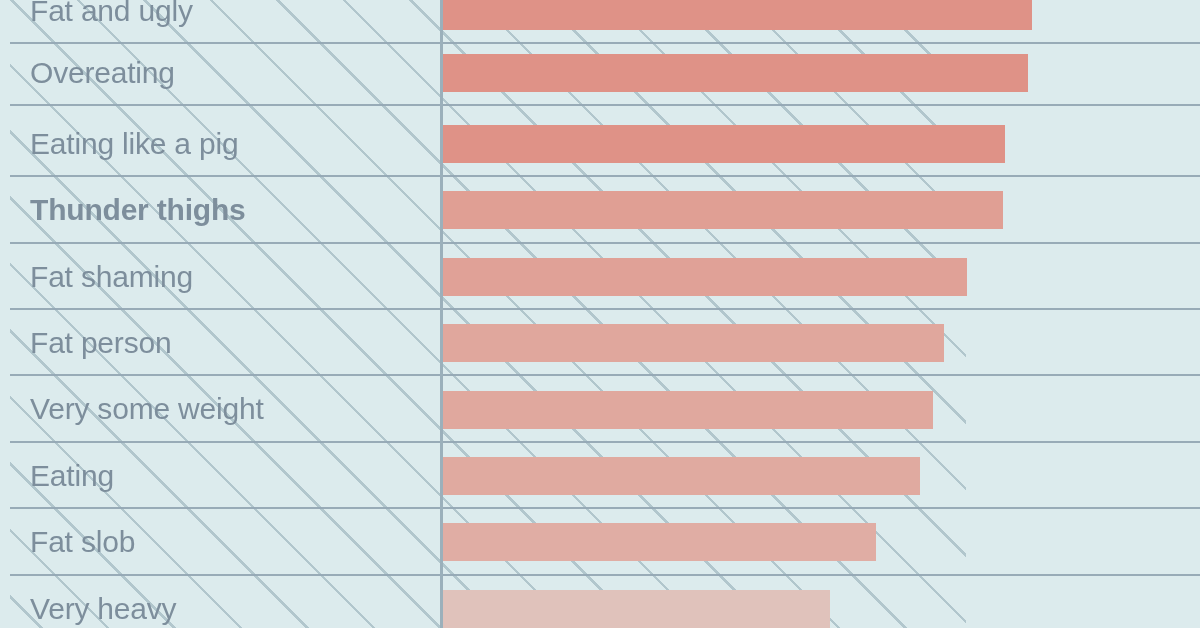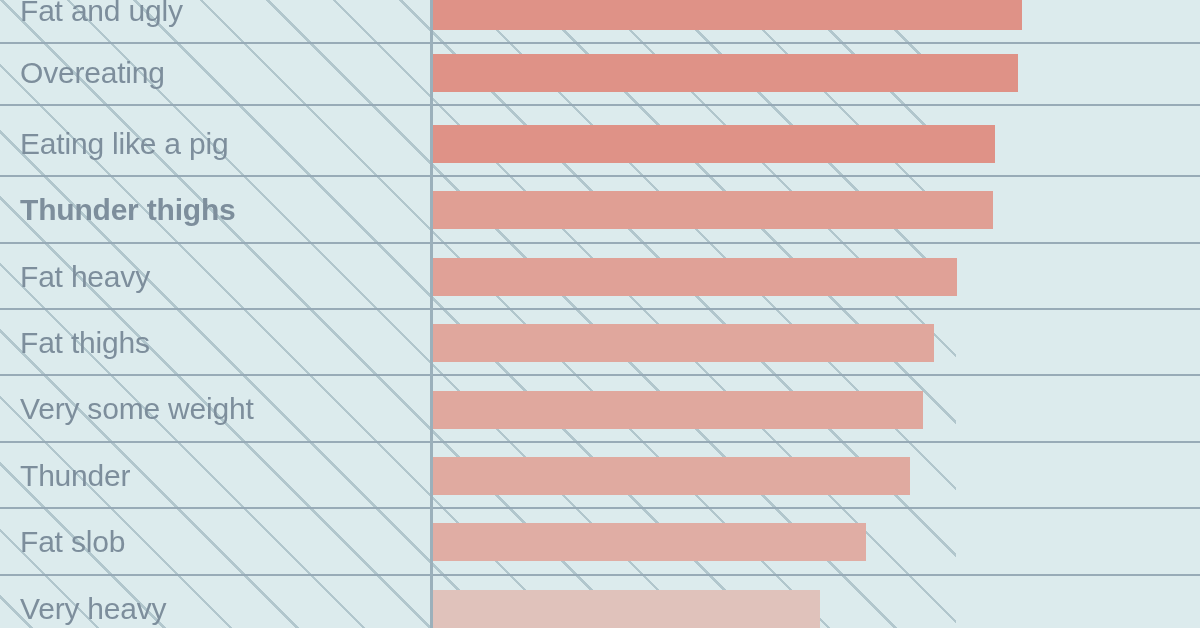--- a/index.html
+++ b/index.html
@@ -25,20 +25,21 @@
     background-image: repeating-linear-gradient(
         45deg,
         rgba(142, 168, 178, 0.00) 0px,
         rgba(142, 168, 178, 0.00) 21px,
         rgba(142, 168, 178, 0.55) 21px,
         rgba(142, 168, 178, 0.55) 23.5px,
         rgba(142, 168, 178, 0.00) 23.5px,
         rgba(142, 168, 178, 0.00) 47px
     );
     background-position: 0 0;
+    margin-left: 10px;
   }
 
   
   .row {
     position: absolute;
     left: 0;
     width: 1200px;
     height: 66.4px;
     box-sizing: border-box;
   }
@@ -105,36 +106,36 @@
         <div class="cat-label" style="left: 20px; color: rgb(125, 142, 156);">Eating like a pig</div>
         <div class="bar" title="Eating like a pig: 95" style="left: 433px; width: 562px; height: 38px; top: 14.2px; background: rgb(223, 146, 135);"></div>
         <div class="row-sep" style="top: 64.4px; background: rgb(147, 168, 180);"></div>
       </div>
       <div class="row" style="top: 177.2px;">
         <div class="cat-label" style="left: 20px; color: rgb(125, 142, 156); font-weight: bold;">Thunder thighs</div>
         <div class="bar" title="Thunder thighs: 95" style="left: 433px; width: 560px; height: 38px; top: 14.2px; background: rgb(224, 159, 148);"></div>
         <div class="row-sep" style="top: 64.4px; background: rgb(147, 168, 180);"></div>
       </div>
       <div class="row" style="top: 243.6px;">
-        <div class="cat-label" style="left: 20px; color: rgb(125, 142, 156);">Fat heavy</div>
+        <div class="cat-label" style="left: 20px; color: rgb(125, 142, 156);">Fat shaming</div>
         <div class="bar" title="Fat person: 89" style="left: 433px; width: 524px; height: 38px; top: 14.2px; background: rgb(224, 161, 151);"></div>
         <div class="row-sep" style="top: 64.4px; background: rgb(147, 168, 180);"></div>
       </div>
       <div class="row" style="top: 310px;">
-        <div class="cat-label" style="left: 20px; color: rgb(125, 142, 156);">Fat thighs</div>
+        <div class="cat-label" style="left: 20px; color: rgb(125, 142, 156);">Fat person</div>
         <div class="bar" title="Fat shaming: 85" style="left: 433px; width: 501px; height: 38px; top: 14.2px; background: rgb(224, 167, 157);"></div>
         <div class="row-sep" style="top: 64.4px; background: rgb(147, 168, 180);"></div>
       </div>
       <div class="row" style="top: 376.4px;">
         <div class="cat-label" style="left: 20px; color: rgb(125, 142, 156);">Very some weight</div>
         <div class="bar" title="Lose some weight: 83" style="left: 433px; width: 490px; height: 38px; top: 14.2px; background: rgb(224, 168, 158);"></div>
         <div class="row-sep" style="top: 64.4px; background: rgb(147, 168, 180);"></div>
       </div>
       <div class="row" style="top: 442.8px;">
-        <div class="cat-label" style="left: 20px; color: rgb(125, 142, 156);">Thunder</div>
+        <div class="cat-label" style="left: 20px; color: rgb(125, 142, 156);">Eating</div>
         <div class="bar" title="Flabby: 81" style="left: 433px; width: 477px; height: 38px; top: 14.2px; background: rgb(224, 170, 160);"></div>
         <div class="row-sep" style="top: 64.4px; background: rgb(147, 168, 180);"></div>
       </div>
       <div class="row" style="top: 509.2px; border-radius: 24px;">
         <div class="cat-label" style="left: 20px; color: rgb(125, 142, 156);">Fat slob</div>
         <div class="bar" title="Fat slob: 73" style="left: 433px; width: 433px; height: 38px; top: 14.2px; background: rgb(224, 173, 164);"></div>
         <div class="row-sep" style="top: 64.4px; background: rgb(147, 168, 180);"></div>
       </div>
       <div class="row" style="top: 575.6px;">
         <div class="cat-label" style="left: 20px; color: rgb(125, 142, 156);">Very heavy</div>

